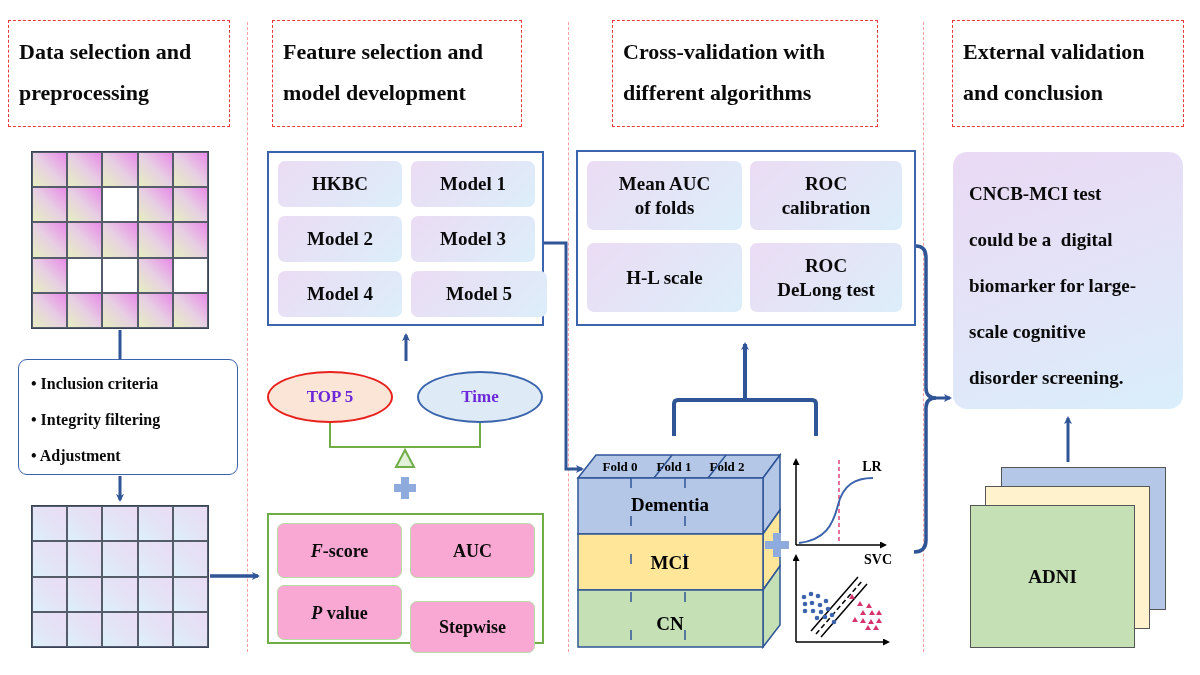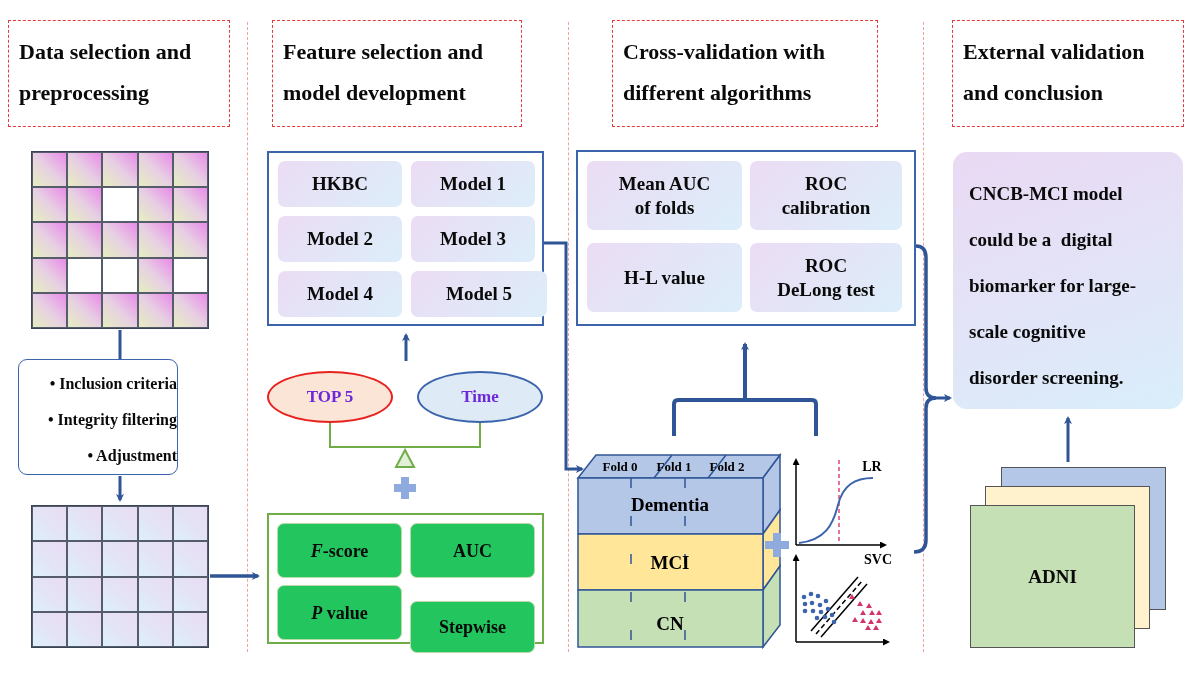--- a/index.html
+++ b/index.html
@@ -15,21 +15,21 @@
   .cell.empty { background:#ffffff; }
   .cell.clean { background:linear-gradient(225deg,#e9dcf4 0%,#e4e3f6 50%,#dcf0fa 100%); }
   .criteria { position:absolute; border:1.5px solid #3b64ad; border-radius:9px; background:#fff;
               box-sizing:border-box; padding:6px 0 0 12px; }
   .criteria .item { font-weight:bold; font-size:16px; line-height:36px; white-space:nowrap; }
   .panel { position:absolute; border:2px solid #3b64ad; border-radius:0; background:#fff; box-sizing:border-box; }
   .panel.green { border-color:#70ad47; }
   .tile { position:absolute; border-radius:7px; display:flex; align-items:center; justify-content:center;
           text-align:center; font-weight:bold; font-size:19px; line-height:24px;
           background:linear-gradient(135deg,#ebdcf4 0%,#dceefa 100%); }
-  .tile.green { background:#22c55e; border:1.5px solid #b9dca6; box-sizing:border-box; font-size:18px; }
+  .tile.green { background:#f9a8d4; border:1.5px solid #b9dca6; box-sizing:border-box; font-size:18px; }
   .ellipse { position:absolute; border-radius:50%; box-sizing:border-box; display:flex; align-items:center;
              justify-content:center; font-weight:bold; font-size:17px; color:#6d28d9; }
   .conclusion { position:absolute; border-radius:14px;
                 background:linear-gradient(160deg,#ead9f4 0%,#e3e3f7 50%,#d9eefb 100%);
                 box-sizing:border-box; padding:19px 0 0 16px; }
   .conclusion .line { font-weight:bold; font-size:19px; line-height:46px; white-space:nowrap; }
   .card { position:absolute; border:1px solid #555; box-sizing:border-box; }
   .cube-label { font-weight:bold; font-size:19px; }
   svg text { font-family:"Liberation Serif", serif; font-weight:bold; }
 </style>
@@ -78,21 +78,21 @@
     <div class="cell empty"></div>
     <div class="cell raw"></div>
     <div class="cell empty"></div>
     <div class="cell raw"></div>
     <div class="cell raw"></div>
     <div class="cell raw"></div>
     <div class="cell raw"></div>
     <div class="cell raw"></div>
   </div>
 
-<div class="criteria" style="left:18px; top:359px; width:160px; height:116px;text-align:right;">
+<div class="criteria" style="left:18px; top:359px; width:220px; height:116px;">
   <div class="item">• Inclusion criteria</div>
   <div class="item">• Integrity filtering</div>
   <div class="item">• Adjustment</div>
 </div>
 
 <div class="grid" id="clean-grid" style="left:31px; top:505px; width:178px; height:143px; grid-template-columns:repeat(5,1fr); grid-template-rows:repeat(4,1fr);">
     <div class="cell clean"></div>
     <div class="cell clean"></div>
     <div class="cell clean"></div>
     <div class="cell clean"></div>
@@ -148,32 +148,32 @@
         <div>of folds</div>
       </div>
   </div>
   <div class="tile" style="left:172px; top:9px; width:152px; height:69px;">
     <div>
         <div>ROC</div>
         <div>calibration</div>
       </div>
   </div>
   <div class="tile" style="left:9px; top:91px; width:155px; height:69px;">
-    <div>H-L value</div>
+    <div>H-L scale</div>
   </div>
   <div class="tile" style="left:172px; top:91px; width:152px; height:69px;">
     <div>
         <div>ROC</div>
         <div>DeLong test</div>
       </div>
   </div>
 </div>
 
 <div class="conclusion" style="left:953px; top:152px; width:230px; height:257px;">
-  <div class="line">CNCB-MCI model</div>
+  <div class="line">CNCB-MCI test</div>
   <div class="line" style="white-space:pre;">could be a  digital</div>
   <div class="line">biomarker for large-</div>
   <div class="line">scale cognitive</div>
   <div class="line">disorder screening.</div>
 </div>
 
 <div class="card" style="left:1001px; top:467px; width:165px; height:143px; background:#b4c7e7;"></div>
 <div class="card" style="left:985px; top:486px; width:165px; height:143px; background:#fff2cc;"></div>
 <div class="card" style="left:970px; top:505px; width:165px; height:143px; background:#c5e0b4; display:flex; align-items:center; justify-content:center;">
   <span class="cube-label">ADNI</span>

